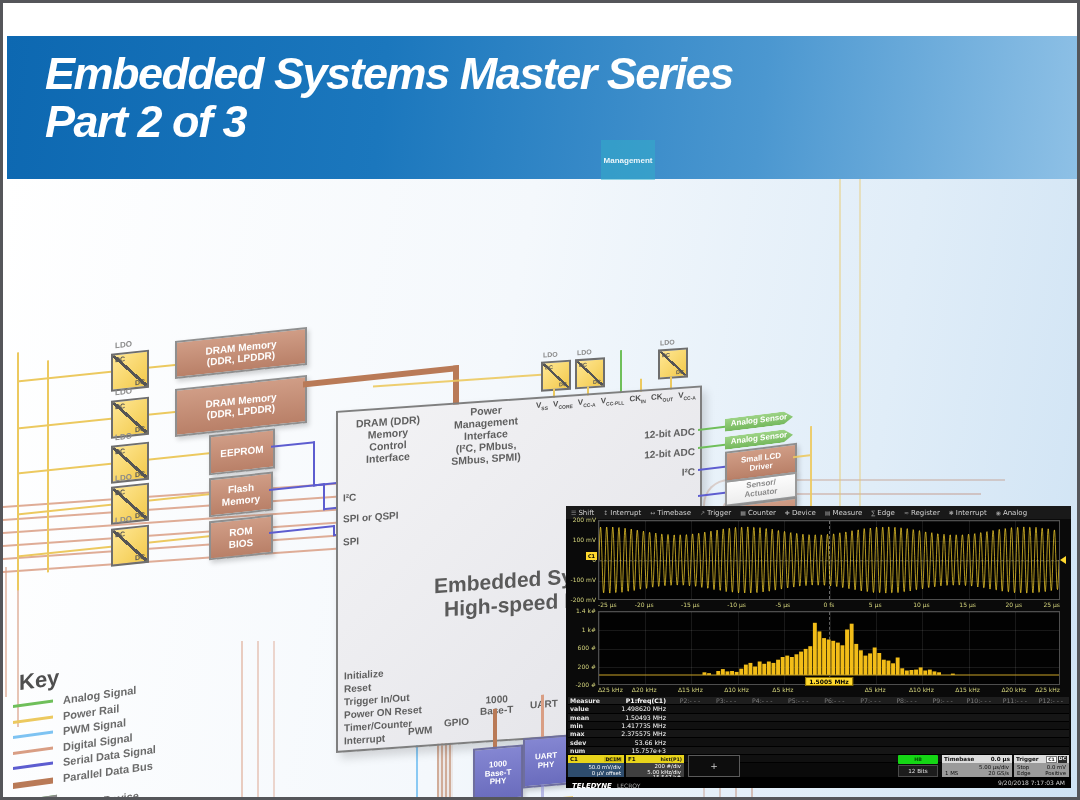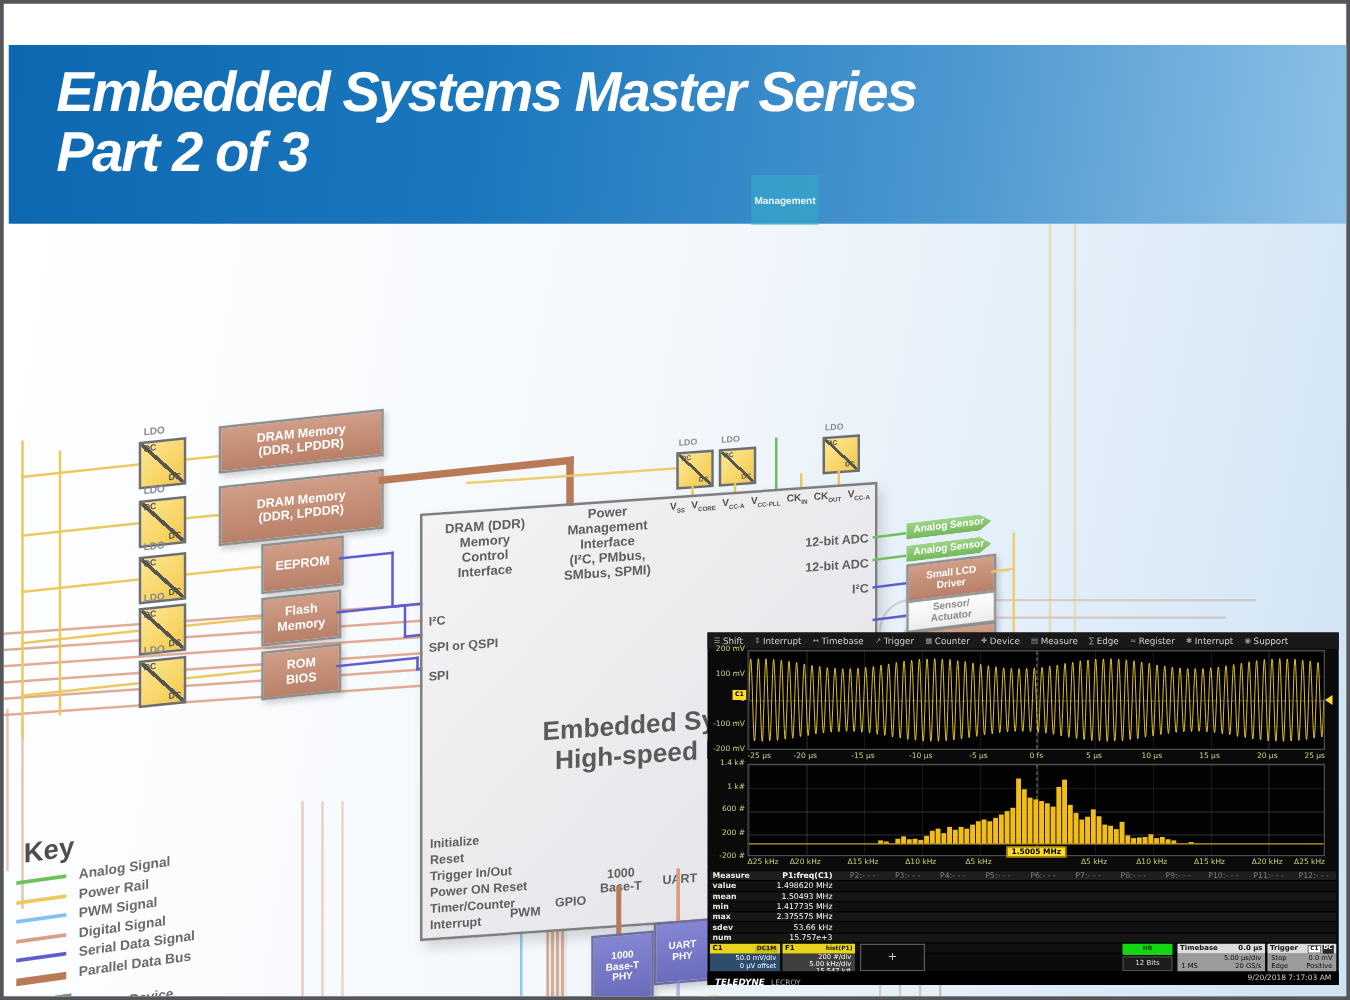--- a/index.html
+++ b/index.html
@@ -366,21 +366,21 @@
         <div class="menu-item">
           <span class="ic">≈</span>
           <span>Register</span>
         </div>
         <div class="menu-item">
           <span class="ic">✱</span>
           <span>Interrupt</span>
         </div>
         <div class="menu-item">
           <span class="ic">◉</span>
-          <span>Support</span>
+          <span>Analog</span>
         </div>
       </div>
 
     <div id="wave-ylabels">
         <div class="ylab" style="top: 10px;">200 mV</div>
         <div class="ylab" style="top: 30px;">100 mV</div>
         <div class="ylab" style="top: 50px;">0</div>
         <div class="ylab" style="top: 70px;">-100 mV</div>
         <div class="ylab" style="top: 90px;">-200 mV</div>
       </div>

